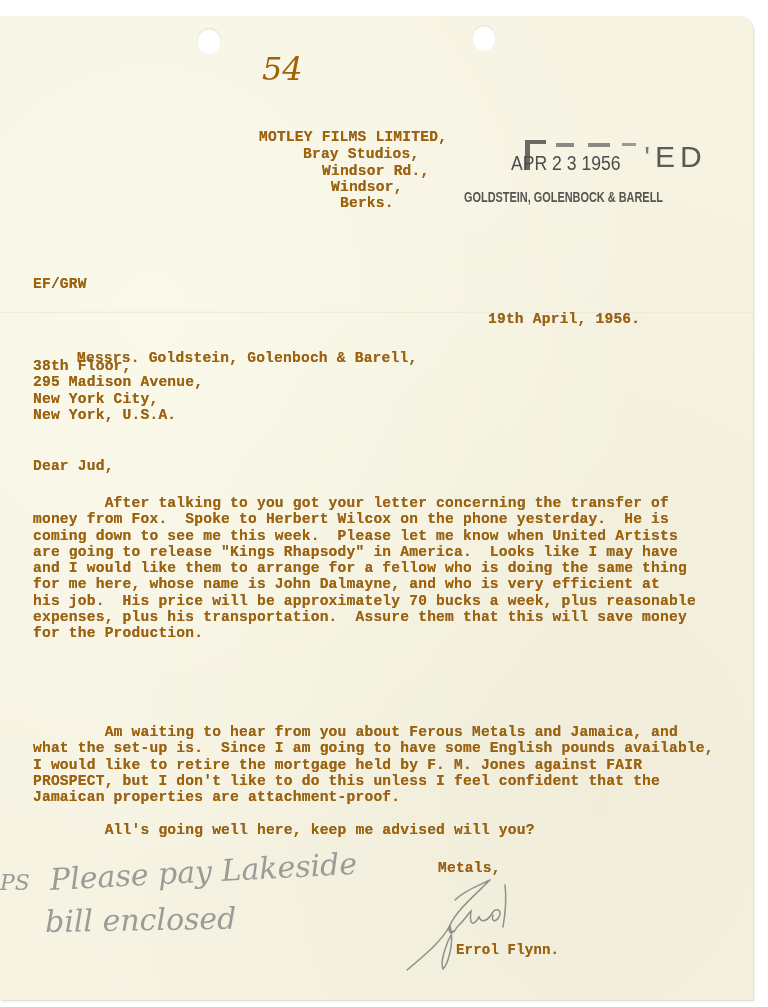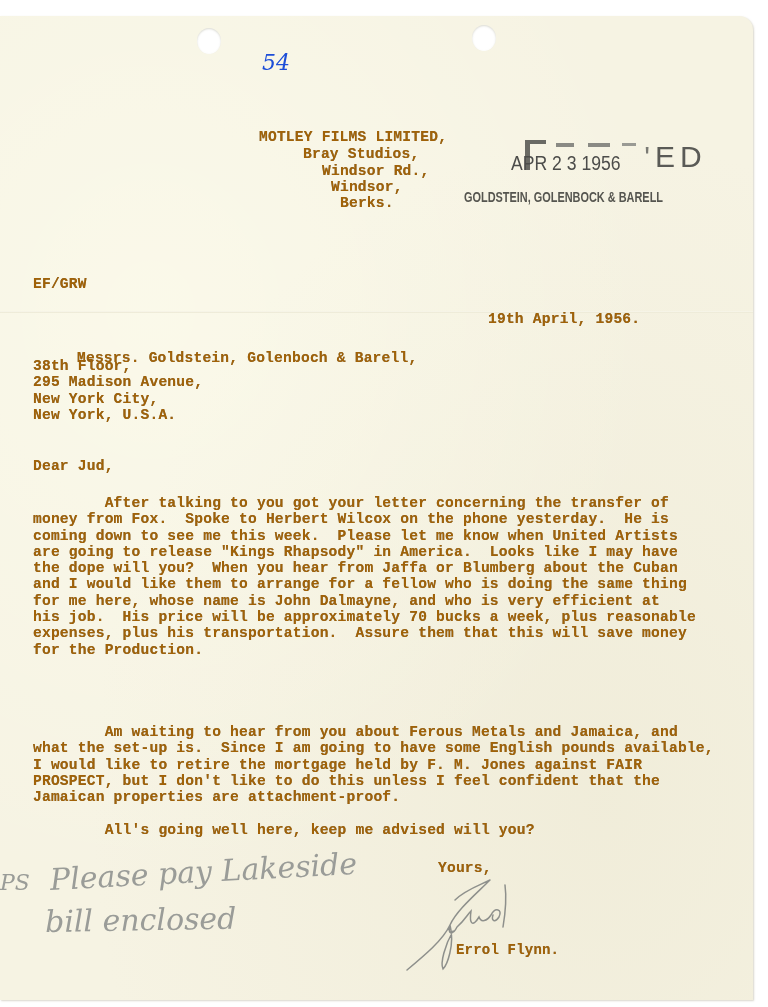--- a/index.html
+++ b/index.html
@@ -42,21 +42,21 @@
   .sig svg { position: absolute; }
 </style>
 </head>
 <body>
 
 <div class="paper"></div>
 <div class="fold"></div>
 <div class="punch" style="left:197px; top:28px;"></div>
 <div class="punch" style="left:472px; top:25px;"></div>
 
-<div class="hand" style="left:262px; top:50px; font-size:22px; color:#1d4ed8;text-align:center;">54</div>
+<div class="hand" style="left:262px; top:50px; font-size:32px; color:#a16207;text-align:center;">54</div>
 
 <div>
   <div class="tw" style="left:259px; top:129px;">MOTLEY FILMS LIMITED,</div>
   <div class="tw" style="left:303px; top:146px;">Bray Studios,</div>
   <div class="tw" style="left:322px; top:163px;">Windsor Rd.,</div>
   <div class="tw" style="left:331px; top:179px;">Windsor,</div>
   <div class="tw" style="left:340px; top:195px;">Berks.</div>
 </div>
 
 <div>
@@ -78,39 +78,38 @@
   <div class="tw" style="left:33px; top:407px;">New York, U.S.A.</div>
 </div>
 
 <div class="tw" style="left:33px; top:458px;">Dear Jud,</div>
 
 <div class="tw" style="left:33px; top:495px; font-size:0; line-height:0;">
   <div class="tw" style="position:static; display:block;">        After talking to you got your letter concerning the transfer of</div>
   <div class="tw" style="position:static; display:block;">money from Fox.  Spoke to Herbert Wilcox on the phone yesterday.  He is</div>
   <div class="tw" style="position:static; display:block;">coming down to see me this week.  Please let me know when United Artists</div>
   <div class="tw" style="position:static; display:block;">are going to release "Kings Rhapsody" in America.  Looks like I may have</div>
-  <div class="tw" style="position:static; display:block;">the dope will you?  When you hear from Jaffa or Blumberg about the Cuban</div>
   <div class="tw" style="position:static; display:block;">and I would like them to arrange for a fellow who is doing the same thing</div>
   <div class="tw" style="position:static; display:block;">for me here, whose name is John Dalmayne, and who is very efficient at</div>
   <div class="tw" style="position:static; display:block;">his job.  His price will be approximately 70 bucks a week, plus reasonable</div>
   <div class="tw" style="position:static; display:block;">expenses, plus his transportation.  Assure them that this will save money</div>
   <div class="tw" style="position:static; display:block;">for the Production.</div>
 </div>
 
 <div class="tw" style="left:33px; top:724px; font-size:0; line-height:0;">
   <div class="tw" style="position:static; display:block;">        Am waiting to hear from you about Ferous Metals and Jamaica, and</div>
   <div class="tw" style="position:static; display:block;">what the set-up is.  Since I am going to have some English pounds available,</div>
   <div class="tw" style="position:static; display:block;">I would like to retire the mortgage held by F. M. Jones against FAIR</div>
   <div class="tw" style="position:static; display:block;">PROSPECT, but I don't like to do this unless I feel confident that the</div>
   <div class="tw" style="position:static; display:block;">Jamaican properties are attachment-proof.</div>
 </div>
 
 <div class="tw" style="left:33px; top:822px;">        All's going well here, keep me advised will you?</div>
 
-<div class="tw" style="left:438px; top:860px;">Yours,</div>
+<div class="tw" style="left:438px; top:860px;">Metals,</div>
 
 <div class="sig">
   <svg width="160" height="110" style="left:395px; top:865px;" viewBox="0 0 160 110">
     <path d="M60 35 C70 25, 85 20, 95 15 M95 15 C80 30, 62 45, 55 60 C52 70, 58 70, 62 62 M55 60 C48 75, 30 90, 12 105 M55 60 C60 80, 52 100, 48 104 C45 98, 50 80, 58 66 M62 62 C70 55, 72 50, 76 46 C74 60, 78 62, 84 52 C86 58, 92 56, 96 50 M96 50 C100 42, 108 44, 104 52 C100 58, 96 56, 98 50 M110 20 C112 35, 110 50, 108 62" fill="none" stroke="#8e908c" stroke-width="1.5" stroke-linecap="round"></path>
   </svg>
 
 </div>
 
 <div class="tw" style="left:456px; top:942px; font-size:14px;">Errol Flynn.</div>
 

